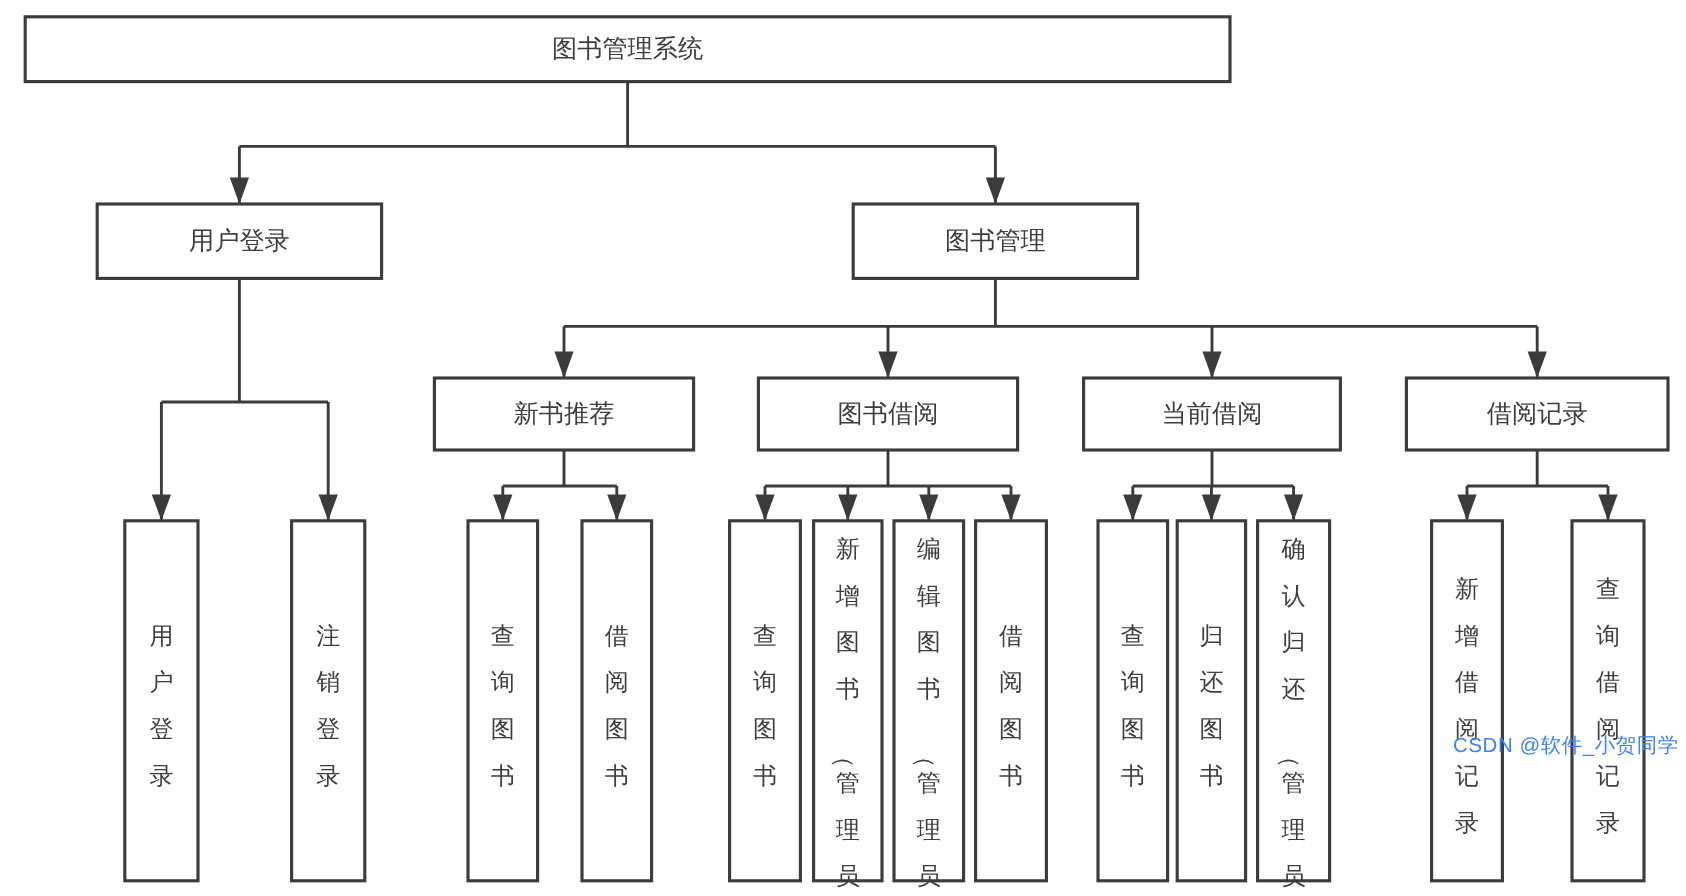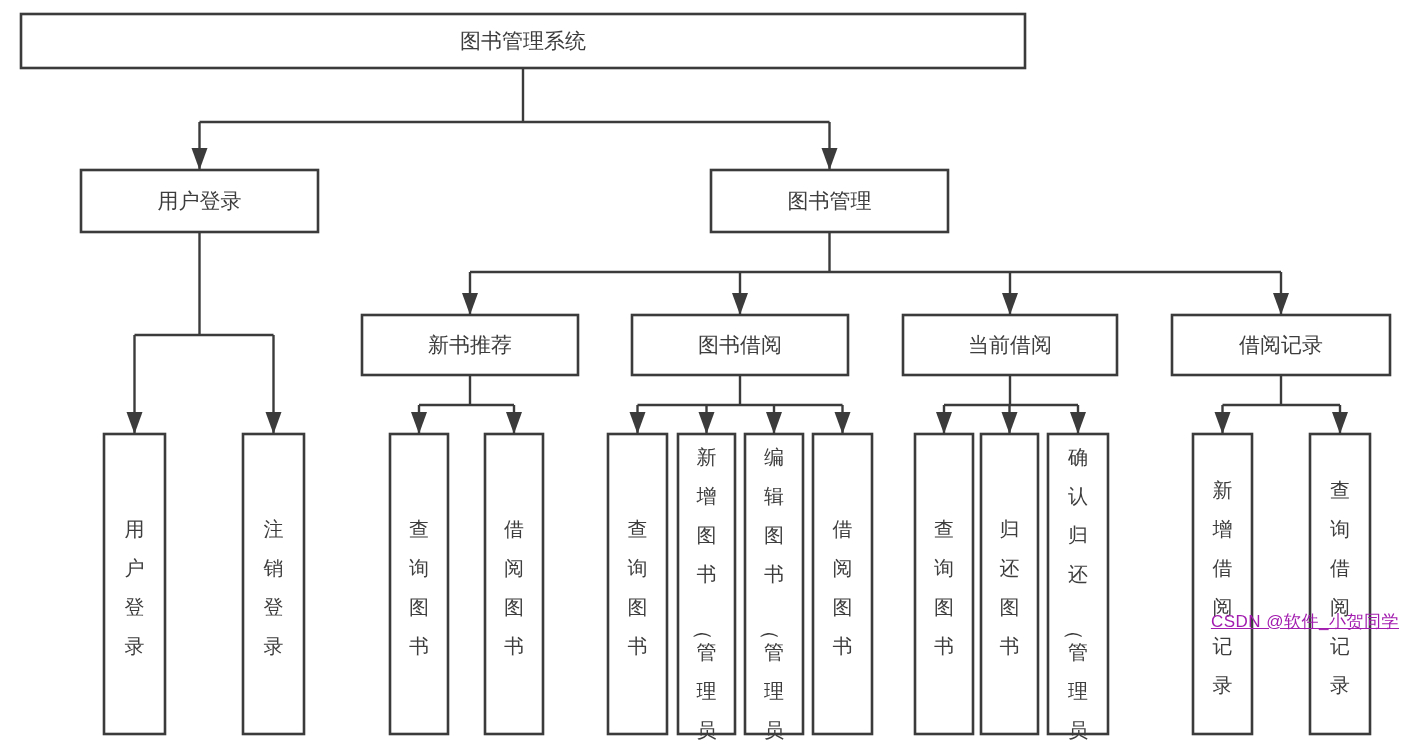--- a/index.html
+++ b/index.html
@@ -58,25 +58,24 @@
   .conn-arrow {
     fill: #3b3b3b;
     stroke: none;
   }
   .watermark-text {
     position: absolute;
     right: 6px;
     bottom: 4px;
     font-family: "Liberation Sans", "DejaVu Sans", sans-serif;
     font-size: 17px;
-    color: #a21caf;
+    color: #3b82f6;
     letter-spacing: 0.5px;
     user-select: none;
     pointer-events: none;
-    text-decoration: underline;
   }
 </style>
 </head>
 <body>
 
 <div id="diagram-root">
   <svg id="flow-svg" viewBox="0 0 1405 747">
     <g id="edges-layer">
         <g>
           <path d="M 523 68 L 523 122" class="conn-line"></path>

